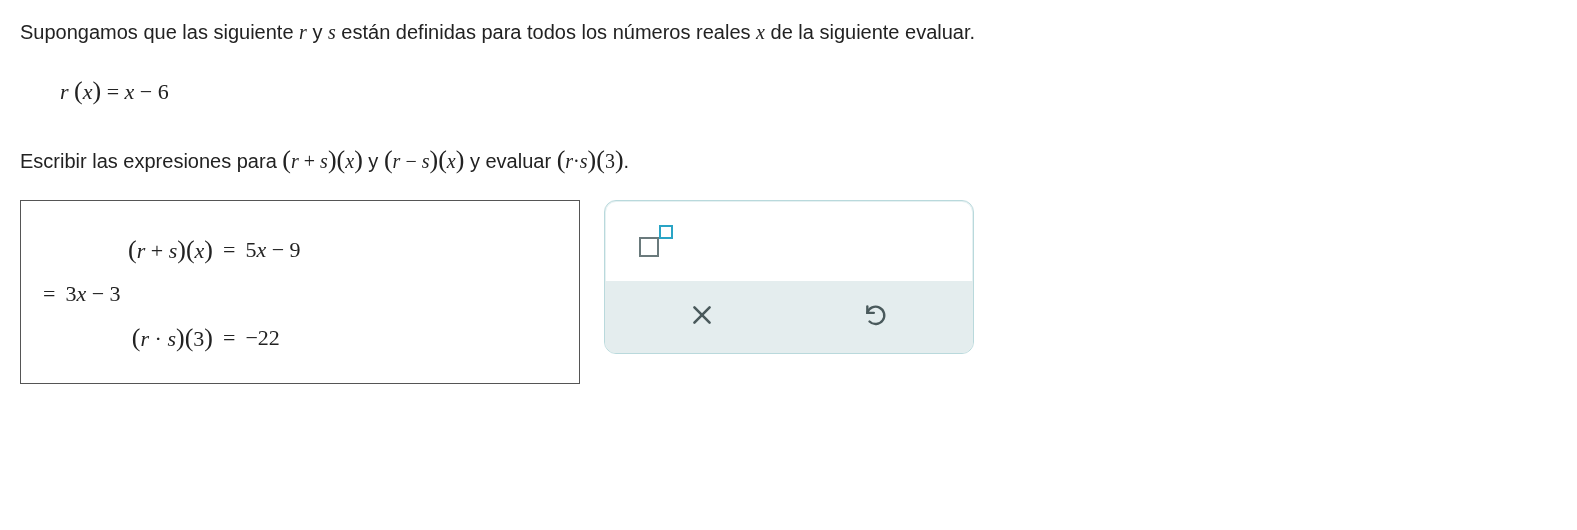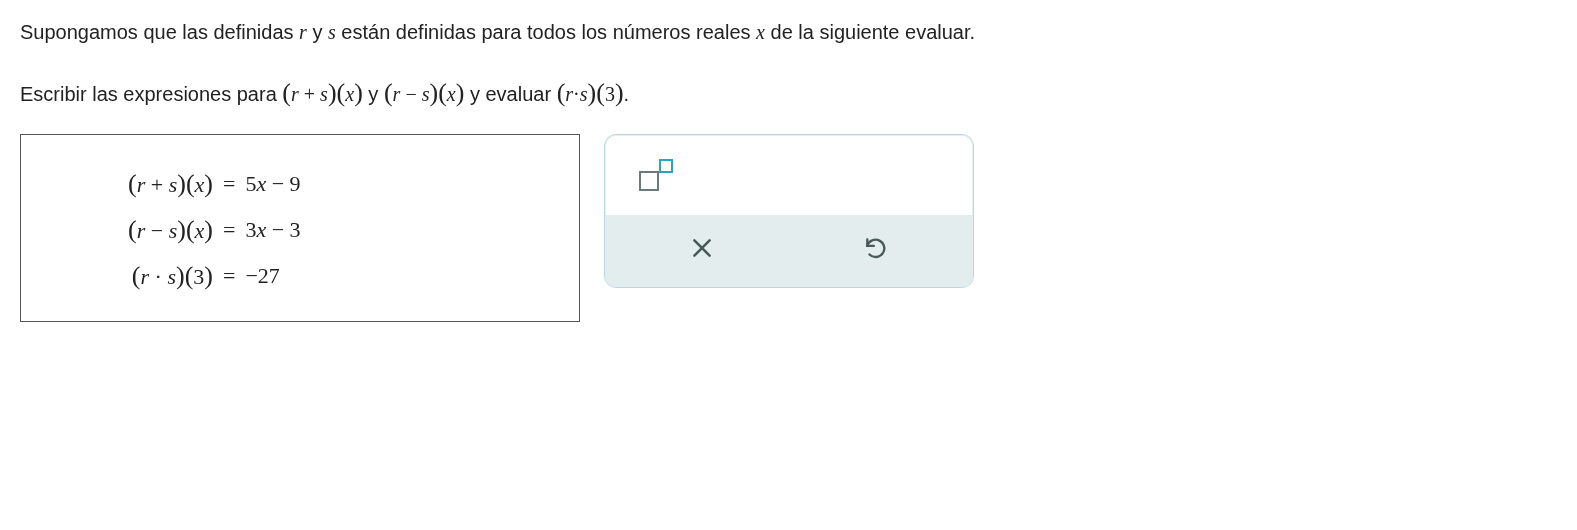--- a/index.html
+++ b/index.html
@@ -102,60 +102,60 @@
       align-items: center;
       justify-content: center;
       cursor: pointer;
     }
     .x-icon svg, .undo-icon svg { width: 26px; height: 26px; }
   </style>
 </head>
 <body>
 
 <p class="problem-text">
-  <span>Supongamos que las definidas </span><span class="mi">r</span><span> y </span><span class="mi">s</span><span> están definidas para todos los números reales </span><span class="mi">x</span><span> de la siguiente evaluar.</span>
+  <span>Supongamos que las siguiente </span><span class="mi">r</span><span> y </span><span class="mi">s</span><span> están definidas para todos los números reales </span><span class="mi">x</span><span> de la siguiente evaluar.</span>
 </p>
 
 <div class="defs math">
+  <div>
+    <span class="mi">r</span> <span class="paren">(</span><span class="mi">x</span><span class="paren">)</span> <span class="mn">=</span> <span class="mi">x</span> <span class="mn">−</span> <span class="mn">6</span>
+  </div>
 </div>
 
 <p class="problem-text">
   <span>Escribir las expresiones para </span><span class="math"><span class="paren">(</span><span class="mi">r</span> <span class="mn">+</span> <span class="mi">s</span><span class="paren">)</span><span class="paren">(</span><span class="mi">x</span><span class="paren">)</span></span><span> y </span><span class="math"><span class="paren">(</span><span class="mi">r</span> <span class="mn">−</span> <span class="mi">s</span><span class="paren">)</span><span class="paren">(</span><span class="mi">x</span><span class="paren">)</span></span><span> y evaluar </span><span class="math"><span class="paren">(</span><span class="mi">r</span><span class="mn">·</span><span class="mi">s</span><span class="paren">)</span><span class="paren">(</span><span class="mn">3</span><span class="paren">)</span></span><span>.</span>
 </p>
 
 <div class="row2">
 
   <div class="answer-box">
     <div class="ans-line">
       <div class="ans-lhs">
         <span class="paren">(</span><span class="mi">r</span>&nbsp;<span class="mn">+</span>&nbsp;<span class="mi">s</span><span class="paren">)</span><span class="paren">(</span><span class="mi">x</span><span class="paren">)</span>
       </div>
       <div class="mn">=</div>
       <div class="ans-rhs">
         <span class="mn">5</span><span class="mi">x</span>&nbsp;<span class="mn">−</span>&nbsp;<span class="mn">9</span>
       </div>
     </div>
 
     <div class="ans-line">
-      <div class="ans-lhs">
-        <span class="paren">(</span><span class="mi">r</span>&nbsp;<span class="mn">−</span>&nbsp;<span class="mi">s</span><span class="paren">)</span><span class="paren">(</span><span class="mi">x</span><span class="paren">)</span>
-      </div>
       <div class="mn">=</div>
       <div class="ans-rhs">
         <span class="mn">3</span><span class="mi">x</span>&nbsp;<span class="mn">−</span>&nbsp;<span class="mn">3</span>
       </div>
     </div>
 
     <div class="ans-line">
       <div class="ans-lhs">
         <span class="paren">(</span><span class="mi">r</span>&nbsp;<span class="mn">·</span>&nbsp;<span class="mi">s</span><span class="paren">)</span><span class="paren">(</span><span class="mn">3</span><span class="paren">)</span>
       </div>
       <div class="mn">=</div>
       <div class="ans-rhs">
-        <span class="mn">−27</span>
+        <span class="mn">−22</span>
       </div>
     </div>
   </div>
 
   <div class="toolbox">
     <div class="tool-top">
       <div class="exp-btn">
         <div class="big-sq"></div>
         <div class="small-sq"></div>
       </div>

